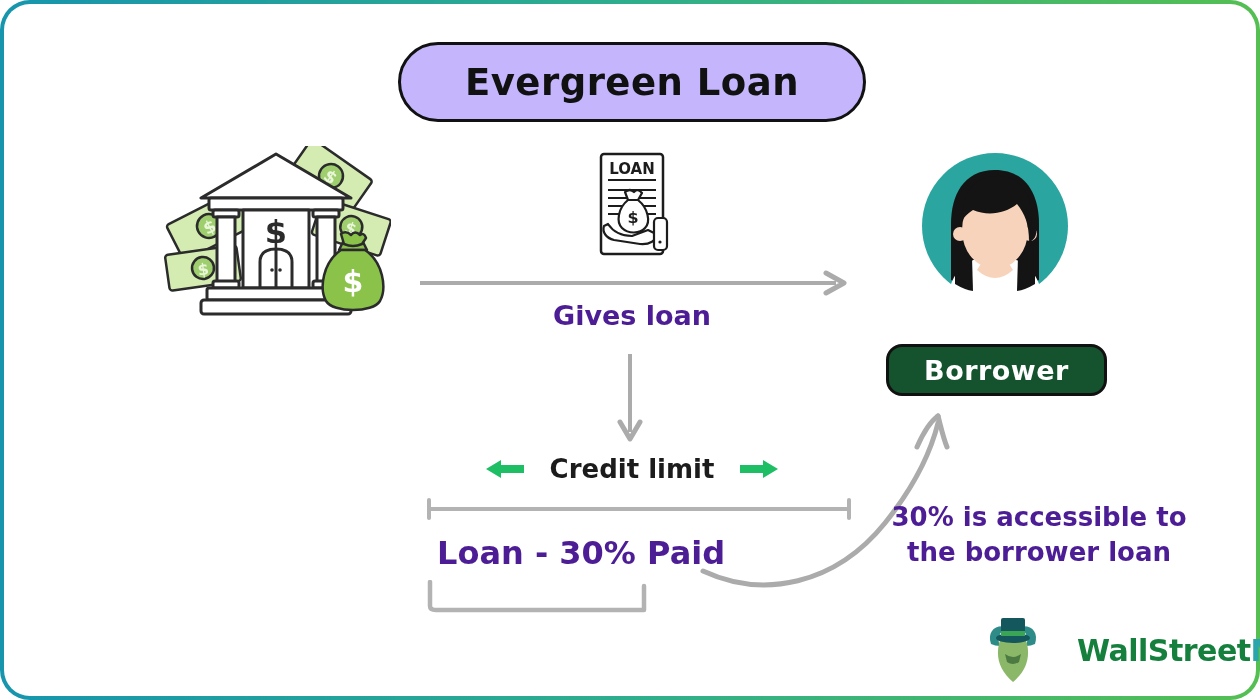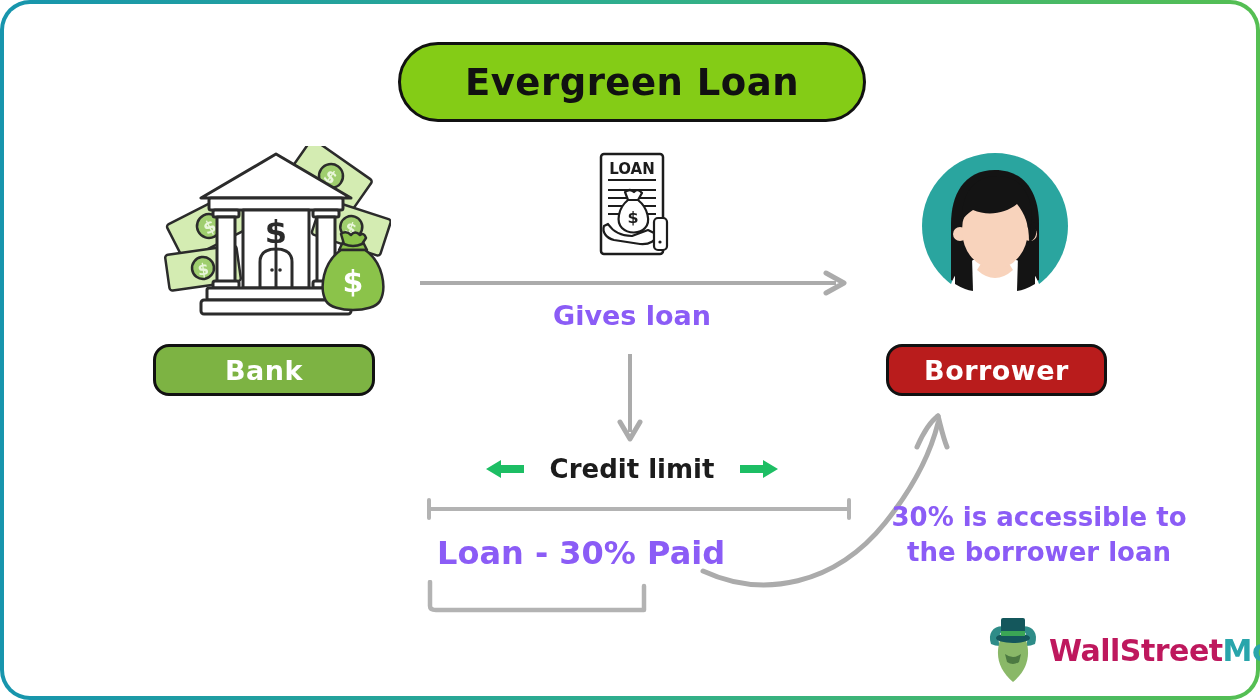--- a/index.html
+++ b/index.html
@@ -8,42 +8,42 @@
   .canvas { position:relative; width:1260px; height:700px; overflow:hidden; background:#ffffff; }
 
   
   .frame { position:absolute; inset:0; border-radius:30px;
            background:linear-gradient(90deg,#1795ad 0%,#2fae8d 50%,#55bf52 100%); }
   .frame-inner { position:absolute; inset:4px; border-radius:26px; background:#ffffff; }
 
   .abs { position:absolute; }
 
   .title-pill { left:398px; top:42px; width:468px; height:80px;
-    border:3px solid #111; border-radius:42px; background:#84cc16;
+    border:3px solid #111; border-radius:42px; background:#c4b5fd;
     display:flex; align-items:center; justify-content:center;
     font-size:37px; font-weight:700; color:#111; letter-spacing:.5px; }
 
   .entity-pill { height:52px; border:3px solid #111; border-radius:16px;
     display:flex; align-items:center; justify-content:center;
     font-size:27px; font-weight:700; color:#ffffff; letter-spacing:.5px; }
   .bank-pill { left:153px; top:344px; width:222px; background:#7db343; }
-  .borrower-pill { left:886px; top:344px; width:221px; background:#b91c1c; }
-
-  .label-text { font-weight:700; color:#8b5cf6; }
+  .borrower-pill { left:886px; top:344px; width:221px; background:#14532d; }
+
+  .label-text { font-weight:700; color:#4c1d95; }
   .gives-loan { left:420px; top:300px; width:424px; text-align:center; font-size:27px; }
   .credit-row { left:420px; top:452px; width:424px; height:34px;
     display:flex; align-items:center; justify-content:center; gap:26px; }
   .credit-text { font-size:26px; font-weight:700; color:#1c1c1c; }
   .loan-paid { left:437px; top:534px; font-size:32px; }
   .note { left:884px; top:500px; width:310px; text-align:center;
     font-size:26px; line-height:35px; }
 
   .logo { left:985px; top:612px; height:76px; display:flex; align-items:center; gap:8px; }
   .logo-text { font-size:30px; font-weight:700; letter-spacing:-0.5px; }
-  .logo-text .p1 { color:#be185d; }
+  .logo-text .p1 { color:#15803d;margin-left:28px; }
   .logo-text .p2 { color:#29a5ab; }
 
   svg { display:block; }
 </style>
 </head>
 <body>
 
 <div class="canvas">
   <div class="frame">
     <div class="frame-inner"></div>
@@ -96,21 +96,20 @@
     <circle cx="117" cy="124" r="1.8" fill="#2b2b2b"></circle>
 
     <g>
       <path d="M 180 96 L 176 104 L 204 104 L 200 96 Q 190 100 180 96 Z" fill="#8bc34a" stroke="#2b2b2b" stroke-width="2.5" stroke-linejoin="round"></path>
       <path d="M 178 88 Q 183 84 188 89 Q 192 84 197 89 Q 201 86 203 92 L 199 98 Q 190 102 181 98 Z" fill="#8bc34a" stroke="#2b2b2b" stroke-width="2.5" stroke-linejoin="round"></path>
       <path d="M 178 104 C 160 116 156 142 163 155 C 170 167 210 167 217 155 C 224 142 220 116 202 104 Z" fill="#8bc34a" stroke="#2b2b2b" stroke-width="2.5"></path>
       <text x="190" y="146" font-size="30" font-weight="700" fill="#ffffff" text-anchor="middle">$</text>
     </g>
   </svg>
 
-  <div class="abs entity-pill bank-pill">Bank</div>
 
   <svg class="abs" style="left:592px;top:150px;" width="82" height="110" viewBox="0 0 82 110">
     <g fill="#ffffff" stroke="#1c1c1c" stroke-width="2.5">
       <rect x="9" y="4" width="62" height="100" rx="3"></rect>
     </g>
     <text x="40" y="24" font-size="15" font-weight="700" fill="#1c1c1c" text-anchor="middle">LOAN</text>
     <g stroke="#1c1c1c" stroke-width="2">
       <line x1="16" y1="30" x2="64" y2="30"></line>
       <line x1="16" y1="40" x2="64" y2="40"></line>
       <line x1="16" y1="48" x2="64" y2="48"></line>

